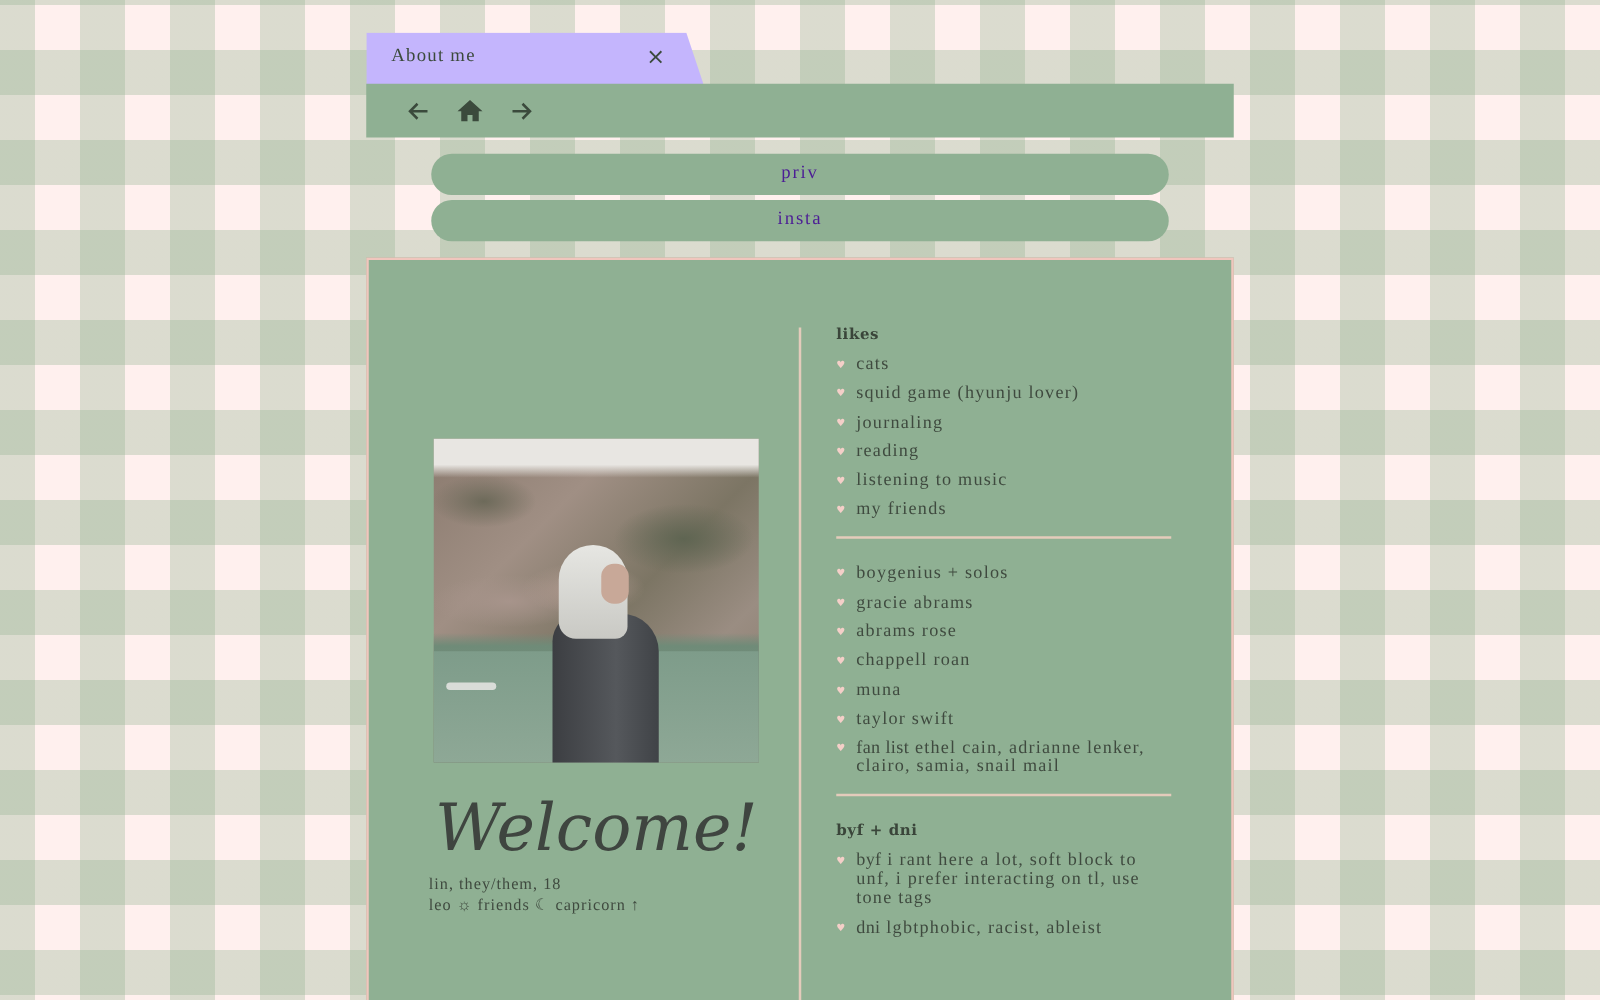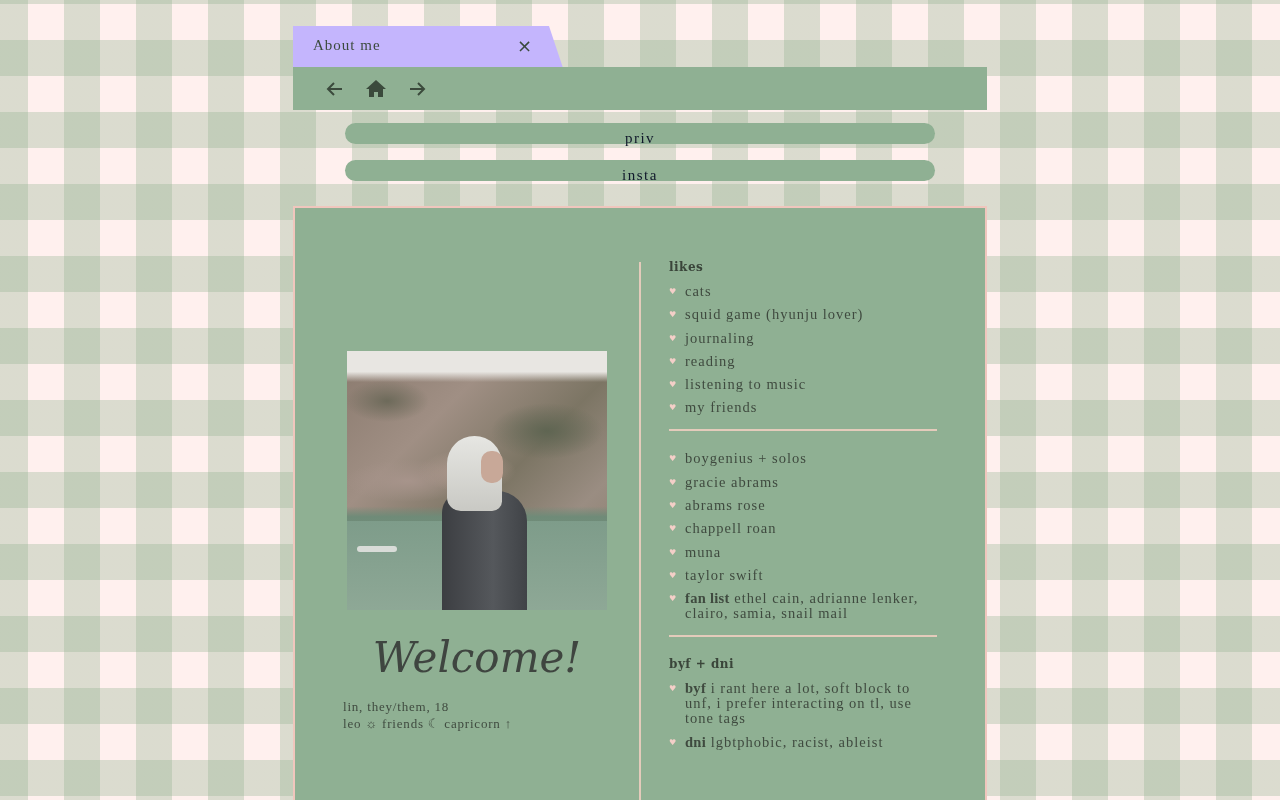--- a/index.html
+++ b/index.html
@@ -30,23 +30,23 @@
   }
   .toolbar {
     position: absolute; left: 293px; top: 67px; width: 694px; height: 43px; background: #8fb093;
   }
   .tb-btn { position: absolute; top: 10px; width: 24px; height: 24px; cursor: pointer; }
   .tb-back { left: 30px; }
   .tb-home { left: 71px; }
   .tb-fwd { left: 112px; }
   
   .pill {
-    position: absolute; left: 345px; width: 590px; height: 21px; border-radius: 17px;
+    position: absolute; left: 345px; width: 590px; height: 33px; border-radius: 17px;
     background: #8fb093; text-align: center; line-height: 31px;
-    font-family: "Liberation Serif", serif; font-size: 15px; letter-spacing: 1.5px; color: #0f172a;
+    font-family: "Liberation Serif", serif; font-size: 15px; letter-spacing: 1.5px; color: #4c1d95;
     cursor: pointer;
   }
   .pill-priv { top: 123px; }
   .pill-insta { top: 160px; }
   
   .panel {
     position: absolute; left: 293px; top: 206px; width: 690px; height: 620px;
     background: #8fb093; border: 2px solid #f0c6bd;
   }
   .photo {
@@ -76,36 +76,36 @@
     position: absolute; left: 134px; top: 100px; width: 22px; height: 32px; border-radius: 10px;
     background: #c8a898;
   }
   .photo .coat {
     position: absolute; left: 95px; top: 140px; width: 85px; height: 125px; border-radius: 22px 30px 0 0;
     background: linear-gradient(90deg, #3c3e42, #55585c 60%, #404347);
   }
   .photo .rock { position: absolute; left: 10px; top: 195px; width: 40px; height: 6px; border-radius: 4px; background: #d9dcd8; }
   .welcome {
     position: absolute; left: 52px; top: 425px; width: 260px; text-align: center;
-    font-family: "DejaVu Serif", serif; font-style: italic; font-size: 42px; color: #3f4540;
+    font-family: "DejaVu Serif", serif; font-style: italic; font-size: 52px; color: #3f4540;
   }
   .bio { position: absolute; left: 48px; top: 490px; font-family: "Liberation Serif", serif; font-size: 13px; line-height: 17px; letter-spacing: 0.8px; color: #3f4a3f; }
   .divider-v { position: absolute; left: 344px; top: 54px; width: 2px; height: 600px; background: #e4cbbb; }
   .col-right { position: absolute; left: 374px; top: 52px; width: 270px; }
   .sec-title { font-family: "DejaVu Serif", serif; font-weight: bold; font-size: 12px; letter-spacing: 0.5px; color: #3a453a; margin: 0 0 10px 0; }
   .list { list-style: none; margin: 0; padding: 0; }
   .list li {
     position: relative; padding-left: 16px; font-family: "Liberation Serif", serif; font-size: 14.5px; line-height: 15px;
     letter-spacing: 1px; color: #3f4a3f; margin-bottom: 8.3px;
   }
   .heart {
     position: absolute; left: 0; top: 4px; width: 8px; height: 8px; color: #f4cfc8; font-size: 8px; line-height: 8px;
     font-family: "DejaVu Sans", sans-serif;
   }
-  .list li b { font-weight: bold; letter-spacing: 0.3px; }
+  .list li b { font-weight: normal; letter-spacing: 0.3px; }
   .hr { height: 2px; background: #e4cbbb; margin: 14px 0 20px 0; width: 268px; }
 </style>
 </head>
 <body>
 
 <div class="tab">
   <span class="tab-title">About me</span>
   <span class="tab-close">×</span>
 </div>
 

